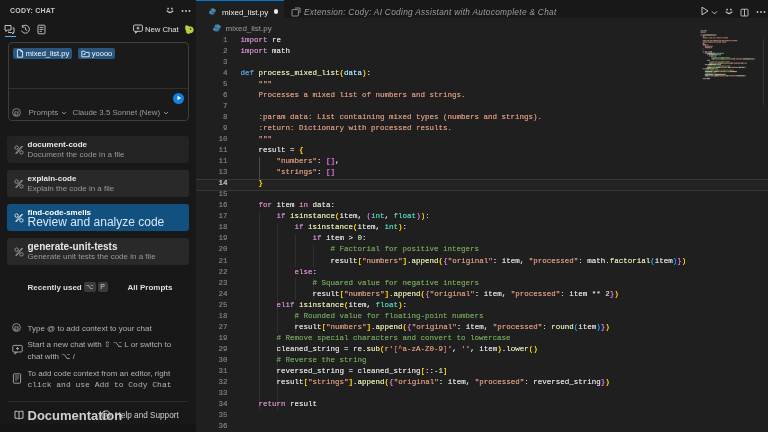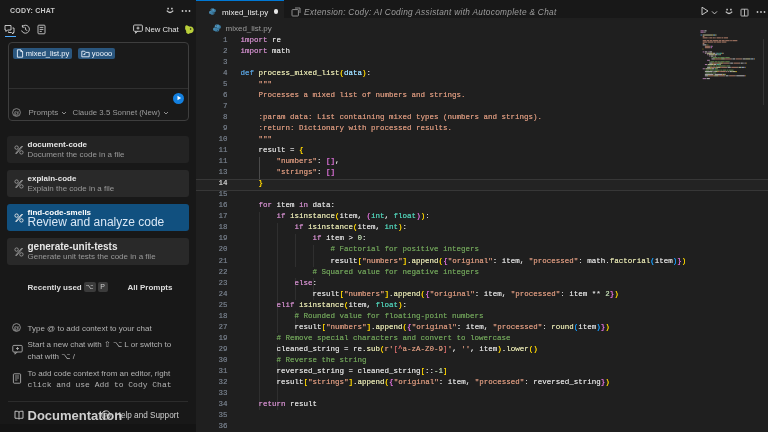--- a/index.html
+++ b/index.html
@@ -133,22 +133,22 @@
       <div class="cl"><span style="color:#CE9178">&nbsp;&nbsp;&nbsp;&nbsp;&nbsp;&nbsp;&nbsp;&nbsp;"numbers"</span><span style="color:#D4D4D4">:&nbsp;</span><span style="color:#DA70D6">[]</span><span style="color:#D4D4D4">,</span></div>
       <div class="cl"><span style="color:#CE9178">&nbsp;&nbsp;&nbsp;&nbsp;&nbsp;&nbsp;&nbsp;&nbsp;"strings"</span><span style="color:#D4D4D4">:&nbsp;</span><span style="color:#DA70D6">[]</span></div>
       <div class="cl"><span style="color:#D4D4D4">&nbsp;&nbsp;&nbsp;&nbsp;</span><span style="color:#FFD700">}</span></div>
       <div class="cl"></div>
       <div class="cl"><span style="color:#C586C0">&nbsp;&nbsp;&nbsp;&nbsp;for</span><span style="color:#D4D4D4">&nbsp;item&nbsp;</span><span style="color:#C586C0">in</span><span style="color:#D4D4D4">&nbsp;data:</span></div>
       <div class="cl"><span style="color:#C586C0">&nbsp;&nbsp;&nbsp;&nbsp;&nbsp;&nbsp;&nbsp;&nbsp;if&nbsp;</span><span style="color:#DCDCAA">isinstance</span><span style="color:#FFD700">(</span><span style="color:#D4D4D4">item,&nbsp;</span><span style="color:#DA70D6">(</span><span style="color:#4EC9B0">int</span><span style="color:#D4D4D4">,&nbsp;</span><span style="color:#4EC9B0">float</span><span style="color:#DA70D6">)</span><span style="color:#FFD700">)</span><span style="color:#D4D4D4">:</span></div>
       <div class="cl"><span style="color:#C586C0">&nbsp;&nbsp;&nbsp;&nbsp;&nbsp;&nbsp;&nbsp;&nbsp;&nbsp;&nbsp;&nbsp;&nbsp;if&nbsp;</span><span style="color:#DCDCAA">isinstance</span><span style="color:#FFD700">(</span><span style="color:#D4D4D4">item,&nbsp;</span><span style="color:#4EC9B0">int</span><span style="color:#FFD700">)</span><span style="color:#D4D4D4">:</span></div>
       <div class="cl"><span style="color:#C586C0">&nbsp;&nbsp;&nbsp;&nbsp;&nbsp;&nbsp;&nbsp;&nbsp;&nbsp;&nbsp;&nbsp;&nbsp;&nbsp;&nbsp;&nbsp;&nbsp;if&nbsp;</span><span style="color:#D4D4D4">item&nbsp;&gt;&nbsp;</span><span style="color:#B5CEA8">0</span><span style="color:#D4D4D4">:</span></div>
       <div class="cl"><span style="color:#6A9955">&nbsp;&nbsp;&nbsp;&nbsp;&nbsp;&nbsp;&nbsp;&nbsp;&nbsp;&nbsp;&nbsp;&nbsp;&nbsp;&nbsp;&nbsp;&nbsp;&nbsp;&nbsp;&nbsp;&nbsp;#&nbsp;Factorial&nbsp;for&nbsp;positive&nbsp;integers</span></div>
       <div class="cl"><span style="color:#D4D4D4">&nbsp;&nbsp;&nbsp;&nbsp;&nbsp;&nbsp;&nbsp;&nbsp;&nbsp;&nbsp;&nbsp;&nbsp;&nbsp;&nbsp;&nbsp;&nbsp;&nbsp;&nbsp;&nbsp;&nbsp;result</span><span style="color:#FFD700">[</span><span style="color:#CE9178">"numbers"</span><span style="color:#FFD700">]</span><span style="color:#D4D4D4">.</span><span style="color:#DCDCAA">append</span><span style="color:#FFD700">(</span><span style="color:#DA70D6">{</span><span style="color:#CE9178">"original"</span><span style="color:#D4D4D4">:&nbsp;item,&nbsp;</span><span style="color:#CE9178">"processed"</span><span style="color:#D4D4D4">:&nbsp;math.</span><span style="color:#DCDCAA">factorial</span><span style="color:#179FFF">(</span><span style="color:#D4D4D4">item</span><span style="color:#179FFF">)</span><span style="color:#DA70D6">}</span><span style="color:#FFD700">)</span></div>
+      <div class="cl"><span style="color:#C586C0">&nbsp;&nbsp;&nbsp;&nbsp;&nbsp;&nbsp;&nbsp;&nbsp;&nbsp;&nbsp;&nbsp;&nbsp;else</span><span style="color:#D4D4D4">:</span></div>
       <div class="cl"><span style="color:#6A9955">&nbsp;&nbsp;&nbsp;&nbsp;&nbsp;&nbsp;&nbsp;&nbsp;&nbsp;&nbsp;&nbsp;&nbsp;&nbsp;&nbsp;&nbsp;&nbsp;#&nbsp;Squared&nbsp;value&nbsp;for&nbsp;negative&nbsp;integers</span></div>
-      <div class="cl"><span style="color:#C586C0">&nbsp;&nbsp;&nbsp;&nbsp;&nbsp;&nbsp;&nbsp;&nbsp;&nbsp;&nbsp;&nbsp;&nbsp;else</span><span style="color:#D4D4D4">:</span></div>
       <div class="cl"><span style="color:#D4D4D4">&nbsp;&nbsp;&nbsp;&nbsp;&nbsp;&nbsp;&nbsp;&nbsp;&nbsp;&nbsp;&nbsp;&nbsp;&nbsp;&nbsp;&nbsp;&nbsp;result</span><span style="color:#FFD700">[</span><span style="color:#CE9178">"numbers"</span><span style="color:#FFD700">]</span><span style="color:#D4D4D4">.</span><span style="color:#DCDCAA">append</span><span style="color:#FFD700">(</span><span style="color:#DA70D6">{</span><span style="color:#CE9178">"original"</span><span style="color:#D4D4D4">:&nbsp;item,&nbsp;</span><span style="color:#CE9178">"processed"</span><span style="color:#D4D4D4">:&nbsp;item&nbsp;**&nbsp;</span><span style="color:#B5CEA8">2</span><span style="color:#DA70D6">}</span><span style="color:#FFD700">)</span></div>
       <div class="cl"><span style="color:#C586C0">&nbsp;&nbsp;&nbsp;&nbsp;&nbsp;&nbsp;&nbsp;&nbsp;elif&nbsp;</span><span style="color:#DCDCAA">isinstance</span><span style="color:#FFD700">(</span><span style="color:#D4D4D4">item,&nbsp;</span><span style="color:#4EC9B0">float</span><span style="color:#FFD700">)</span><span style="color:#D4D4D4">:</span></div>
       <div class="cl"><span style="color:#6A9955">&nbsp;&nbsp;&nbsp;&nbsp;&nbsp;&nbsp;&nbsp;&nbsp;&nbsp;&nbsp;&nbsp;&nbsp;#&nbsp;Rounded&nbsp;value&nbsp;for&nbsp;floating-point&nbsp;numbers</span></div>
       <div class="cl"><span style="color:#D4D4D4">&nbsp;&nbsp;&nbsp;&nbsp;&nbsp;&nbsp;&nbsp;&nbsp;&nbsp;&nbsp;&nbsp;&nbsp;result</span><span style="color:#FFD700">[</span><span style="color:#CE9178">"numbers"</span><span style="color:#FFD700">]</span><span style="color:#D4D4D4">.</span><span style="color:#DCDCAA">append</span><span style="color:#FFD700">(</span><span style="color:#DA70D6">{</span><span style="color:#CE9178">"original"</span><span style="color:#D4D4D4">:&nbsp;item,&nbsp;</span><span style="color:#CE9178">"processed"</span><span style="color:#D4D4D4">:&nbsp;</span><span style="color:#DCDCAA">round</span><span style="color:#179FFF">(</span><span style="color:#D4D4D4">item</span><span style="color:#179FFF">)</span><span style="color:#DA70D6">}</span><span style="color:#FFD700">)</span></div>
       <div class="cl"><span style="color:#6A9955">&nbsp;&nbsp;&nbsp;&nbsp;&nbsp;&nbsp;&nbsp;&nbsp;#&nbsp;Remove&nbsp;special&nbsp;characters&nbsp;and&nbsp;convert&nbsp;to&nbsp;lowercase</span></div>
       <div class="cl"><span style="color:#D4D4D4">&nbsp;&nbsp;&nbsp;&nbsp;&nbsp;&nbsp;&nbsp;&nbsp;cleaned_string&nbsp;=&nbsp;re.</span><span style="color:#DCDCAA">sub</span><span style="color:#FFD700">(</span><span style="color:#CE9178">r'</span><span style="color:#D16969">[^</span><span style="color:#CE9178">a-zA-Z0-9</span><span style="color:#D16969">]</span><span style="color:#CE9178">'</span><span style="color:#D4D4D4">,&nbsp;</span><span style="color:#CE9178">''</span><span style="color:#D4D4D4">,&nbsp;item</span><span style="color:#FFD700">)</span><span style="color:#D4D4D4">.</span><span style="color:#DCDCAA">lower</span><span style="color:#FFD700">()</span></div>
       <div class="cl"><span style="color:#6A9955">&nbsp;&nbsp;&nbsp;&nbsp;&nbsp;&nbsp;&nbsp;&nbsp;#&nbsp;Reverse&nbsp;the&nbsp;string</span></div>
       <div class="cl"><span style="color:#D4D4D4">&nbsp;&nbsp;&nbsp;&nbsp;&nbsp;&nbsp;&nbsp;&nbsp;reversed_string&nbsp;=&nbsp;cleaned_string</span><span style="color:#FFD700">[</span><span style="color:#D4D4D4">::</span><span style="color:#B5CEA8">-1</span><span style="color:#FFD700">]</span></div>
       <div class="cl"><span style="color:#D4D4D4">&nbsp;&nbsp;&nbsp;&nbsp;&nbsp;&nbsp;&nbsp;&nbsp;result</span><span style="color:#FFD700">[</span><span style="color:#CE9178">"strings"</span><span style="color:#FFD700">]</span><span style="color:#D4D4D4">.</span><span style="color:#DCDCAA">append</span><span style="color:#FFD700">(</span><span style="color:#DA70D6">{</span><span style="color:#CE9178">"original"</span><span style="color:#D4D4D4">:&nbsp;item,&nbsp;</span><span style="color:#CE9178">"processed"</span><span style="color:#D4D4D4">:&nbsp;reversed_string</span><span style="color:#DA70D6">}</span><span style="color:#FFD700">)</span></div>
       <div class="cl"></div>

